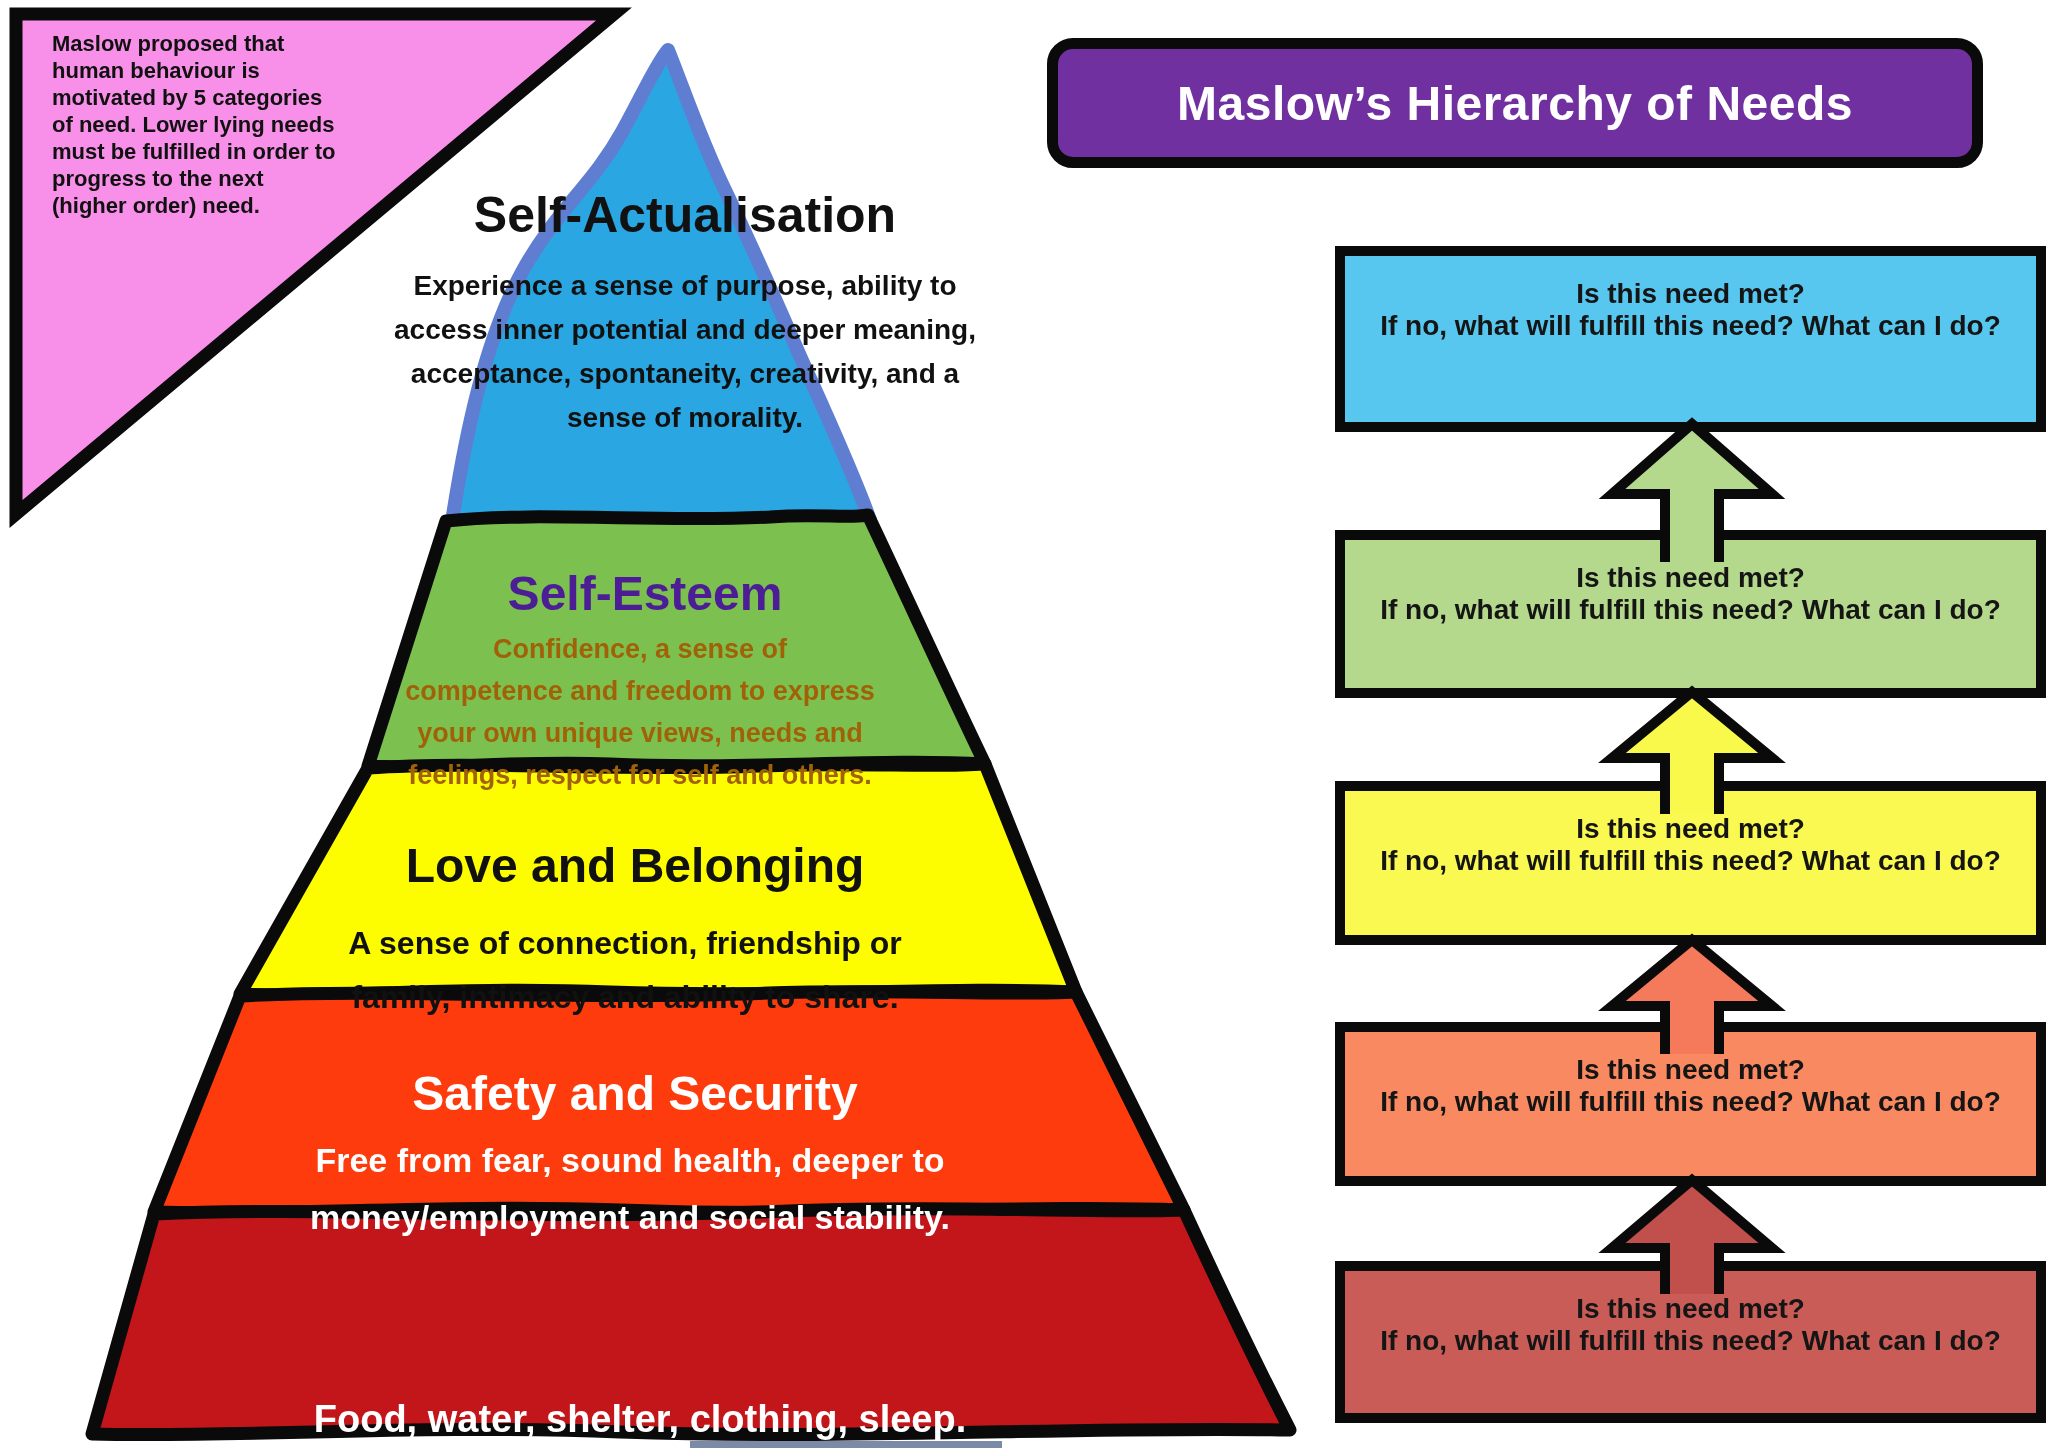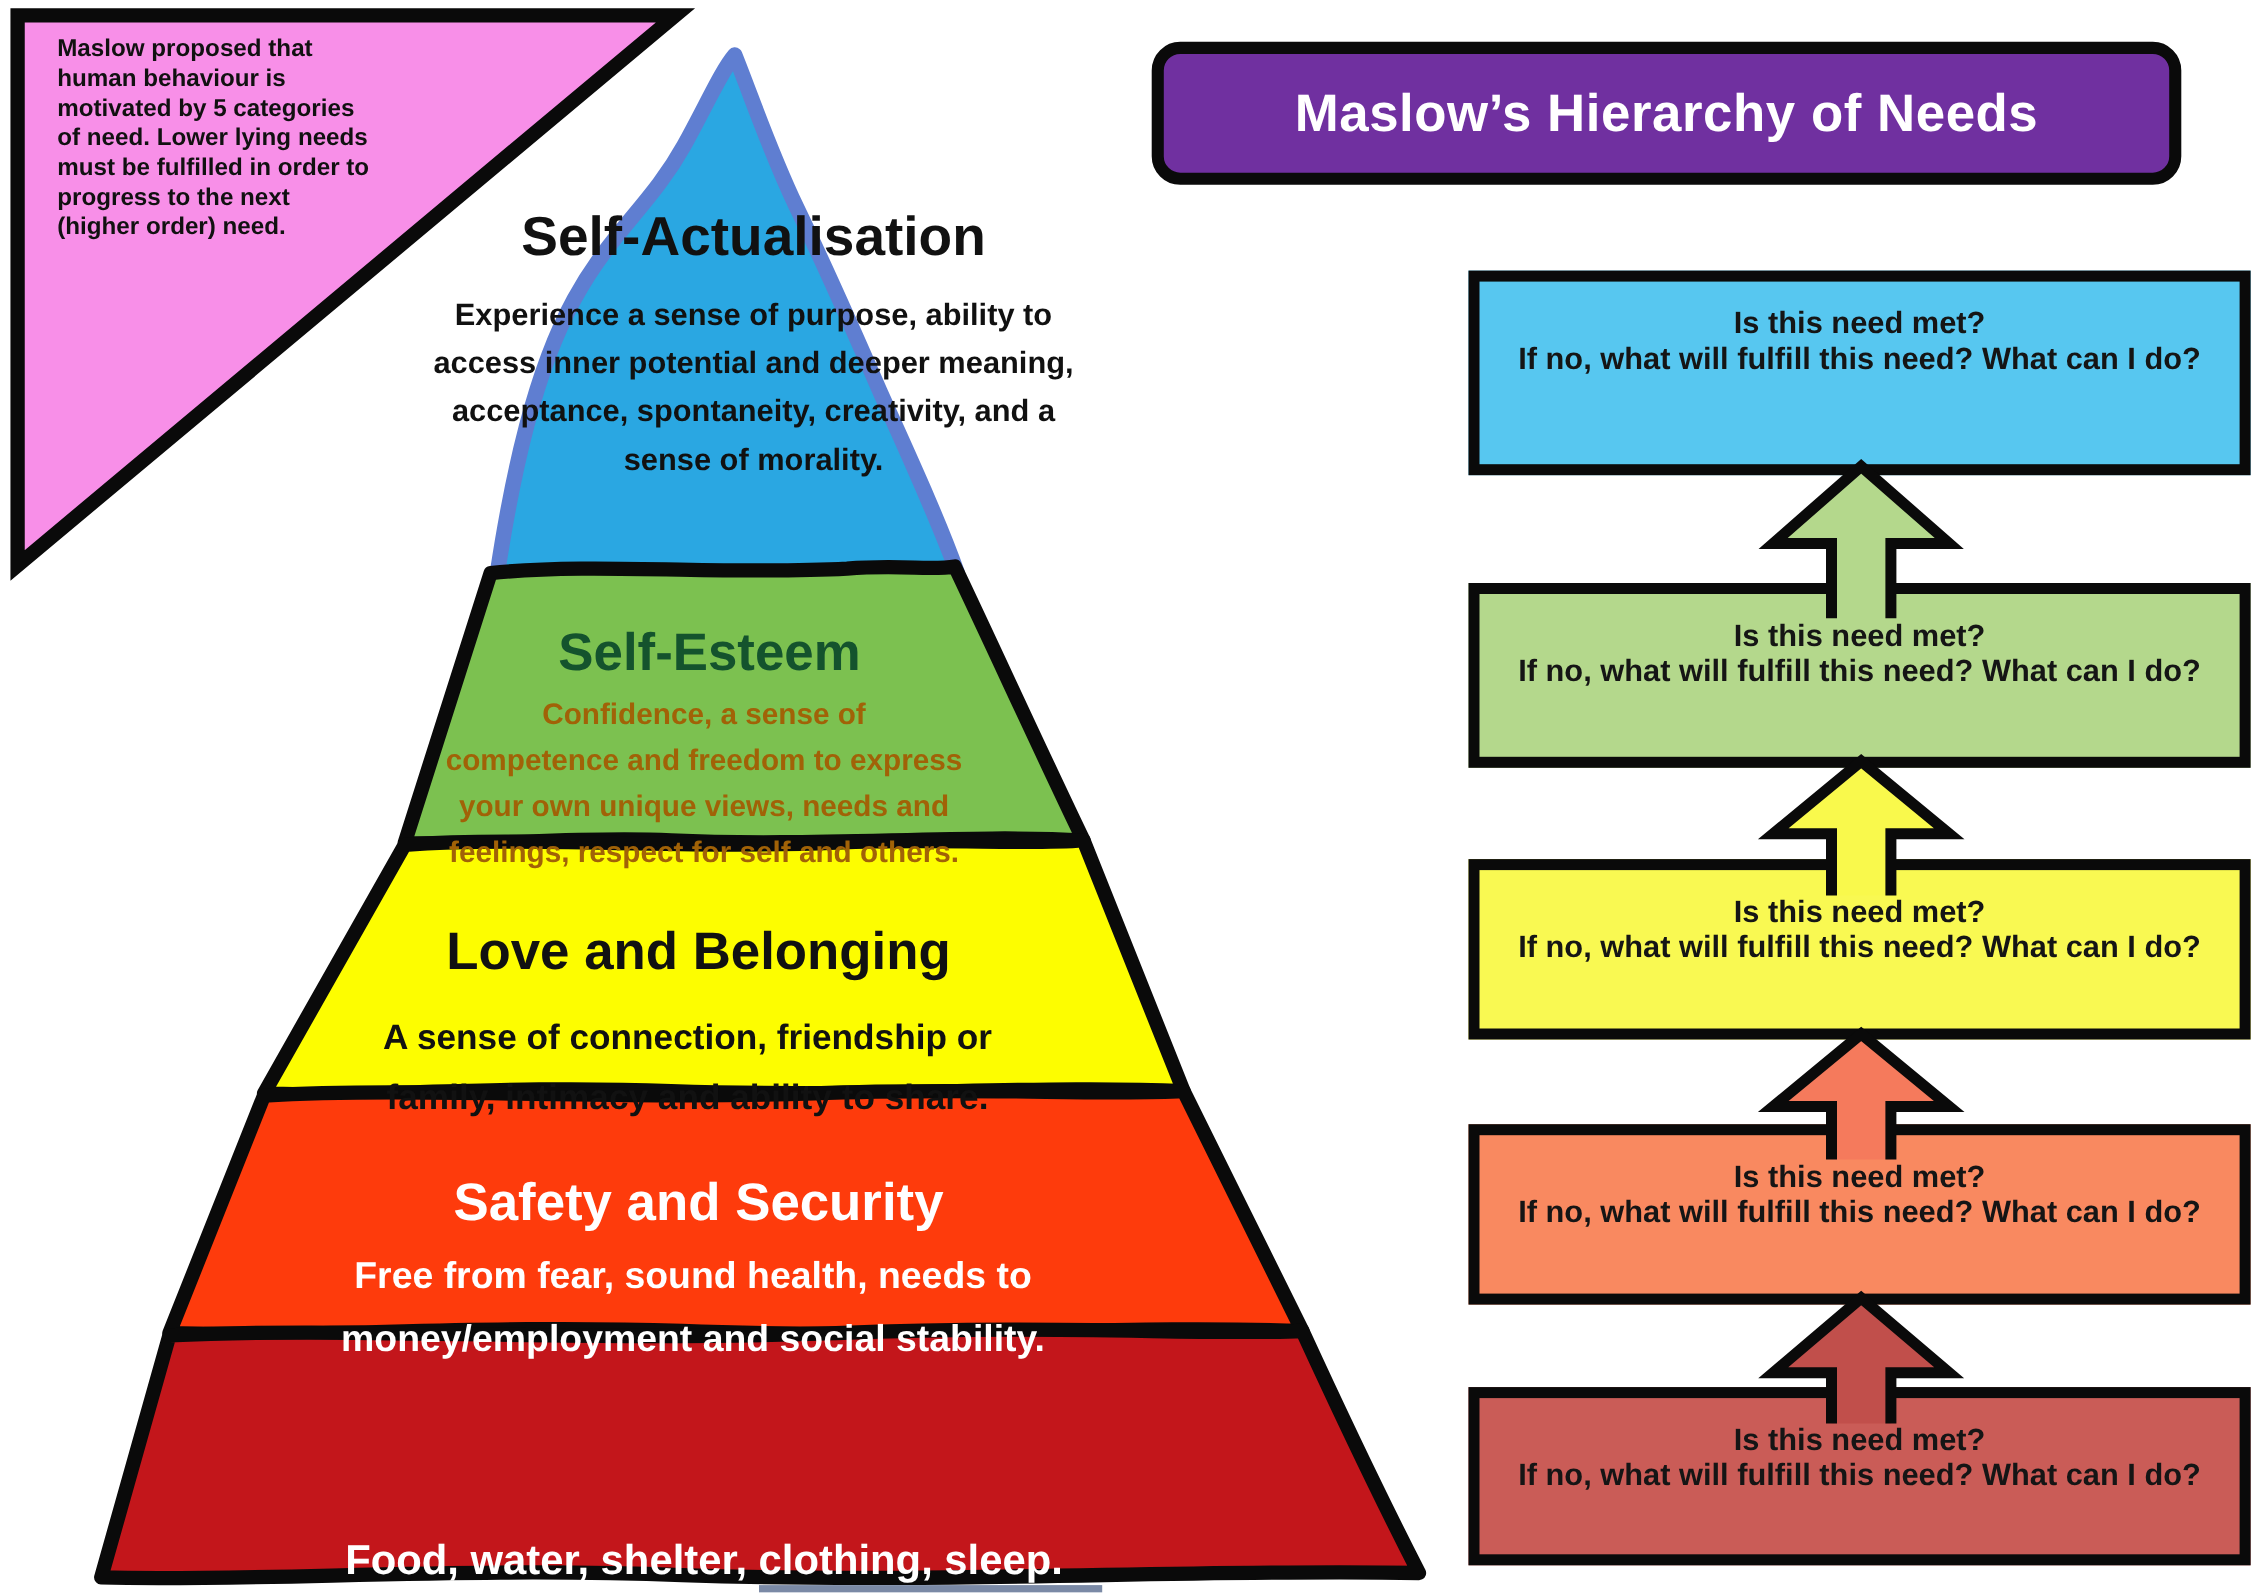--- a/index.html
+++ b/index.html
@@ -88,32 +88,32 @@
   <div class="banner" style="background-color: rgb(112, 48, 160); color: rgb(255, 255, 255);">
     <span>Maslow’s Hierarchy of Needs</span>
   </div>
 
   <div class="txt sa-title" style="color: rgb(17, 17, 17);">Self-Actualisation</div>
   <div class="txt sa-desc" style="color: rgb(17, 17, 17);">Experience a sense of purpose, ability to
 access inner potential and deeper meaning,
 acceptance, spontaneity, creativity, and a
 sense of morality.</div>
 
-  <div class="txt se-title" style="color: #14532d;">Self-Esteem</div>
+  <div class="txt se-title" style="color: #4c1d95;">Self-Esteem</div>
   <div class="txt se-desc" style="color: #a16207;">Confidence, a sense of
 competence and freedom to express
 your own unique views, needs and
 feelings, respect for self and others.</div>
 
   <div class="txt lb-title" style="color: rgb(17, 17, 17);">Love and Belonging</div>
   <div class="txt lb-desc" style="color: rgb(17, 17, 17);">A sense of connection, friendship or
 family, intimacy and ability to share.</div>
 
   <div class="txt ss-title" style="color: rgb(255, 255, 255);">Safety and Security</div>
-  <div class="txt ss-desc" style="color: rgb(255, 255, 255);">Free from fear, sound health, needs to
+  <div class="txt ss-desc" style="color: rgb(255, 255, 255);">Free from fear, sound health, deeper to
 money/employment and social stability.</div>
 
   <div class="txt pn-desc" style="color: rgb(255, 255, 255);">Food, water, shelter, clothing, sleep.</div>
 
   <div class="pbox pbox-blue" style="background-color: rgb(87, 199, 240);">
     <div class="pline">Is this need met?</div>
     <div class="pline">If no, what will fulfill this need? What can I do?</div>
   </div>
 
   <div class="pbox pbox-green" style="background-color: rgb(180, 216, 140);">

